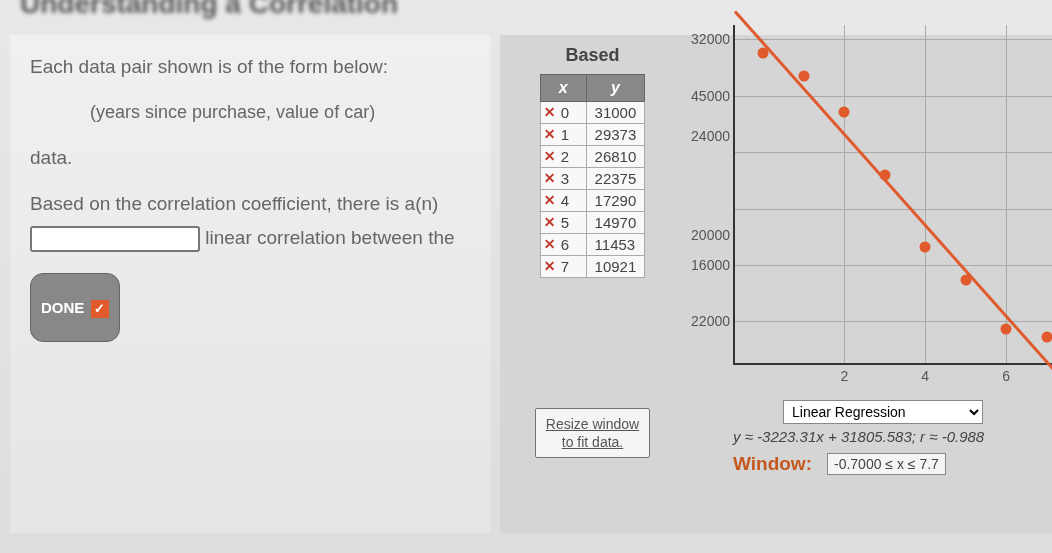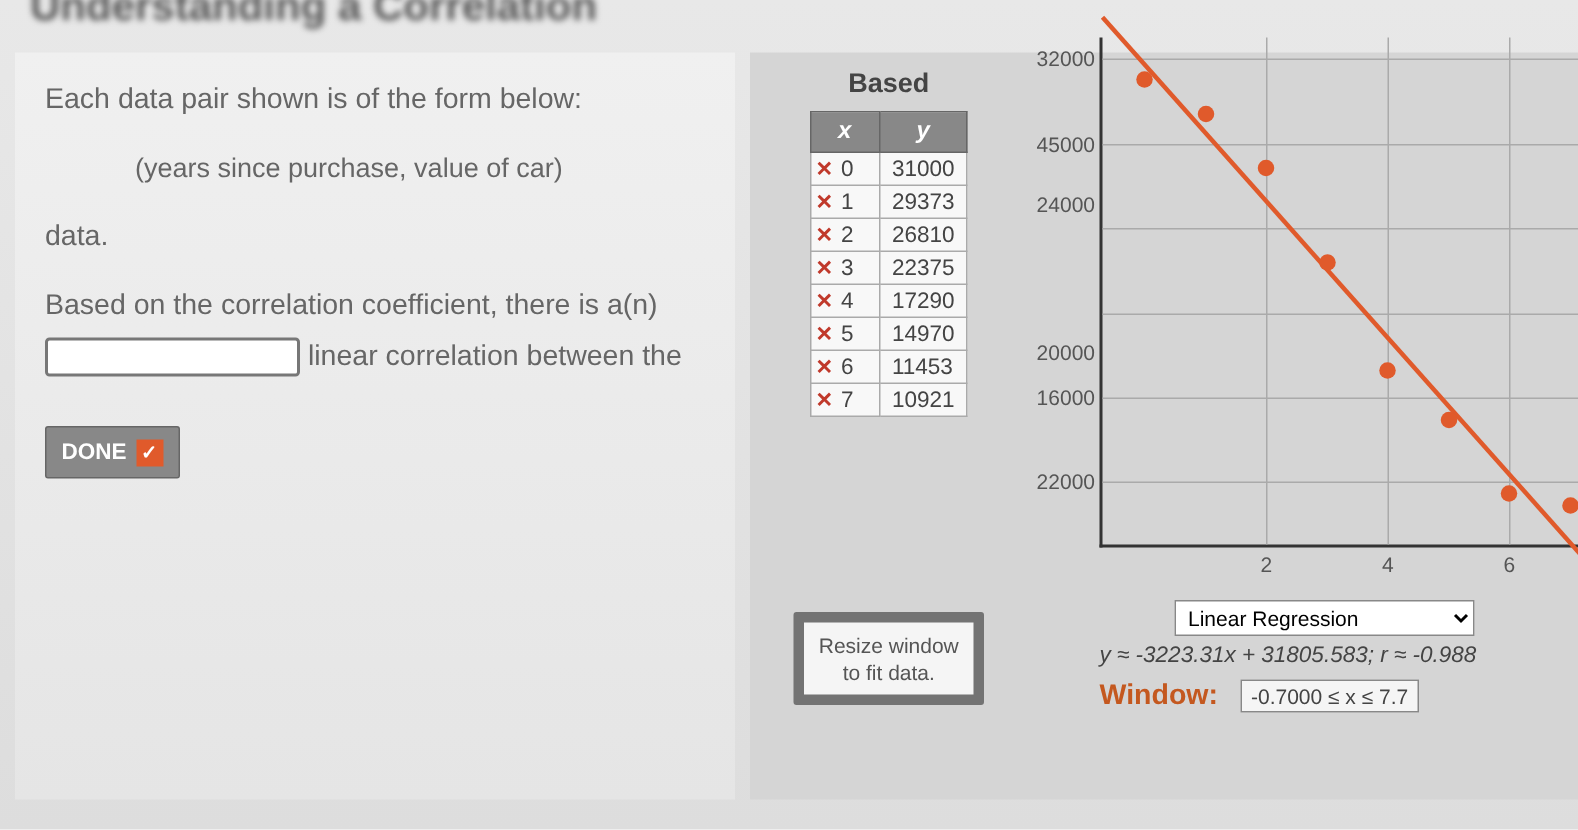--- a/index.html
+++ b/index.html
@@ -47,25 +47,25 @@
       border: 2px solid #777;
       border-radius: 3px;
       background: #fff;
       vertical-align: middle;
     }
     .done-button {
       display: inline-block;
       background: #888;
       color: #fff;
       font-weight: bold;
-      padding: 3px 10px;
+      padding: 20px 10px;
       border: 1px solid #666;
-      border-radius: 2px;
+      border-radius: 13px;
       font-size: 15px;
-      margin-top: 17px;
+      margin-top: 6px;
     }
     .done-check {
       background: #e05a2b;
       color: #fff;
       display: inline-block;
       width: 18px;
       height: 18px;
       text-align: center;
       vertical-align: middle;
       font-size: 13px;
@@ -118,28 +118,29 @@
       position: absolute;
       left: 3px;
       color: #c0392b;
       font-weight: bold;
       font-size: 14px;
       cursor: pointer;
     }
     .resize-button {
       margin-top: 130px;
       background: #f5f5f5;
-      border: 7px solid #737373;
+      border: 1px solid #737373;
       padding: 6px 10px;
       font-size: 14px;
       color: #555;
       text-align: center;
       border-radius: 2px;
       cursor: pointer;
       line-height: 1.3;
+      text-decoration: underline;
     }
     .chart-section {
       flex: 1;
       position: relative;
       padding-left: 10px;
     }
     .chart-plot {
       position: relative;
       width: 340px;
       height: 340px;

